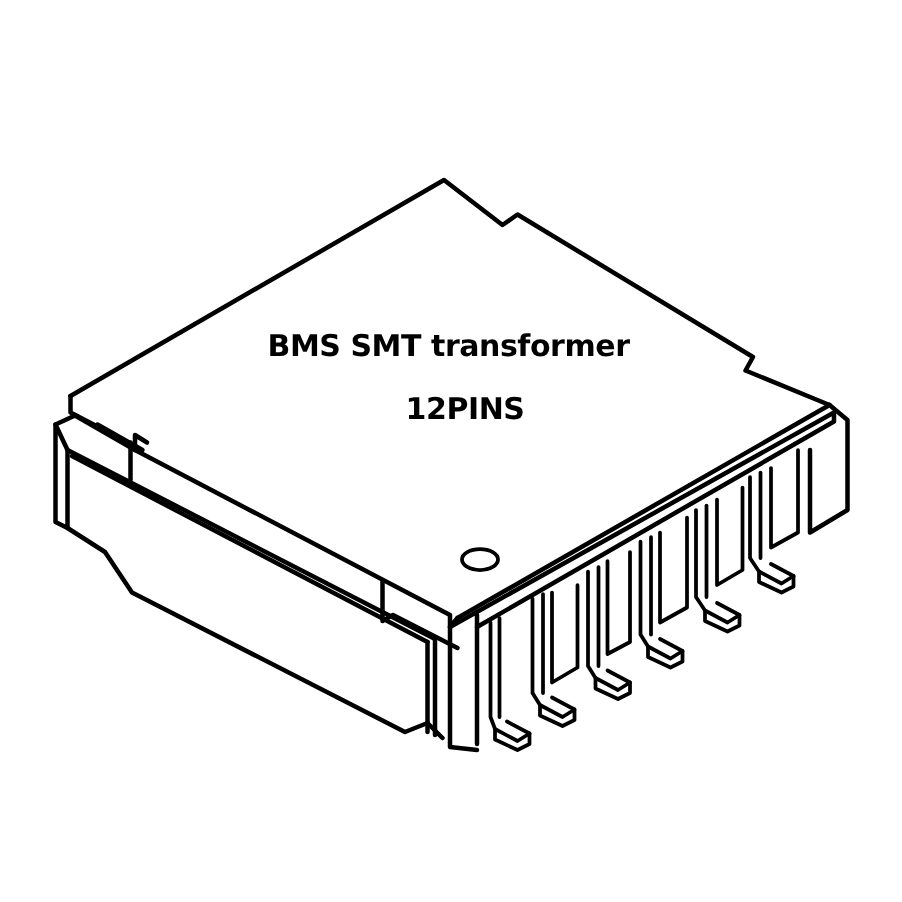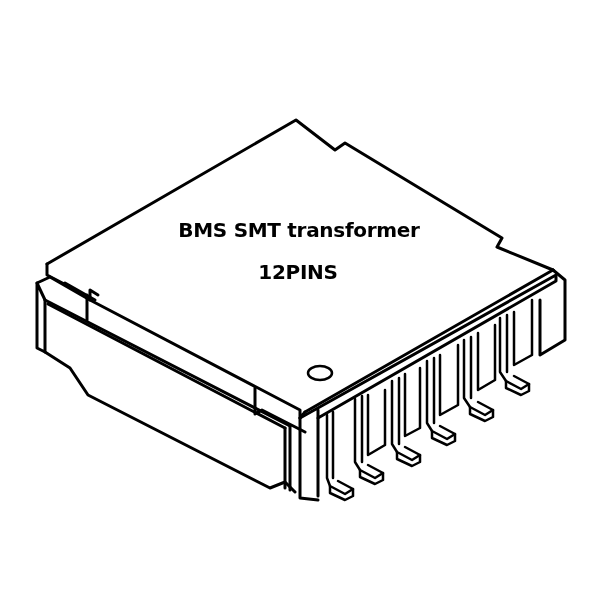--- a/index.html
+++ b/index.html
@@ -4,21 +4,21 @@
 <style>
   html, body { margin: 0; padding: 0; background: #ffffff; }
   body { width: 601px; height: 601px; position: relative; overflow: hidden; }
   .canvas { position: absolute; left: 0; top: 0; width: 601px; height: 601px; }
   svg { position: absolute; left: 0; top: 0; }
   .label {
     position: absolute; font-family: "DejaVu Sans", sans-serif; font-weight: bold;
     color: #000; white-space: nowrap; text-align: center; transform: translateX(-50%);
   }
   .title { left: 299px; top: 218px; font-size: 20px; letter-spacing: -0.3px; }
-  .pins { left: 298px; top: 260px; font-size: 20px; letter-spacing: -0.3px; }
+  .pins { left: 310px; top: 260px; font-size: 20px; letter-spacing: -0.3px; }
 </style>
 </head>
 <body>
 
 <div class="canvas">
 <svg width="601" height="601" viewBox="0 0 601 601" fill="none" stroke="#000" stroke-width="3" stroke-linejoin="round" stroke-linecap="round">
 
   <g>
     <path d="M47,264 L296,120 L335,150 L345,143 L502,238 L497,247 L553,270"></path>
     <path d="M47,264 L47,275 L95,300 L65,283"></path>

